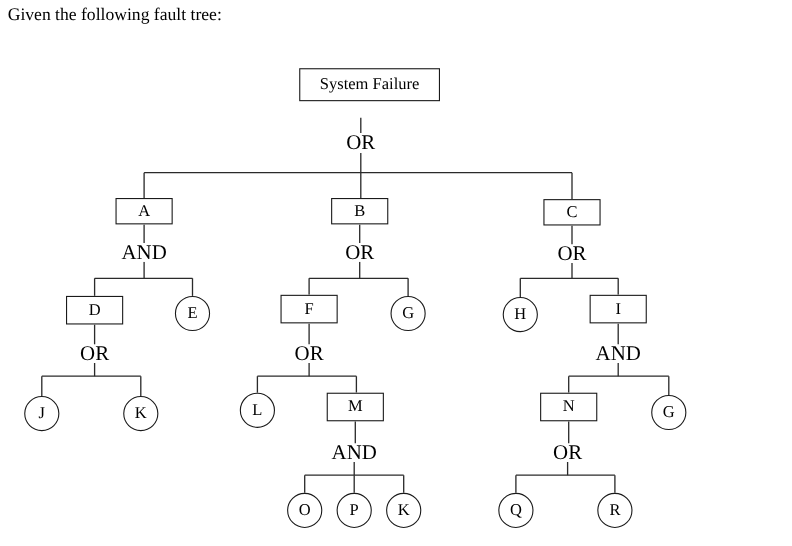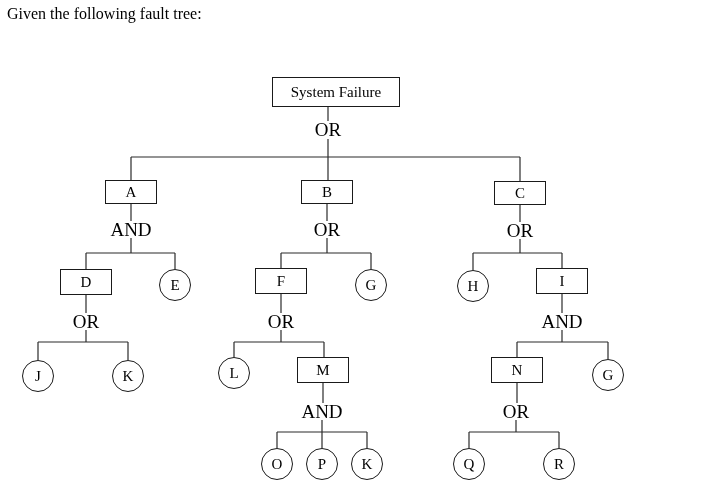--- a/index.html
+++ b/index.html
@@ -127,21 +127,21 @@
       <line x1="367" y1="432" x2="367" y2="448"></line>
 
       <line x1="517" y1="383" x2="517" y2="403"></line>
       <line x1="516" y1="420" x2="516" y2="432"></line>
       <line x1="469" y1="432" x2="559" y2="432"></line>
       <line x1="469" y1="432" x2="469" y2="448"></line>
       <line x1="559" y1="432" x2="559" y2="448"></line>
     </g>
   </svg>
 
-  <div class="node-box" style="left:272px; top:77px; width:128px; height:30px;">System Failure</div>
+  <div class="node-box" style="left:272px; top:62px; width:128px; height:30px;">System Failure</div>
 
   <div class="gate-label" style="left:328px; top:122px;">OR</div>
   <div class="gate-label" style="left:131px; top:222px;">AND</div>
   <div class="gate-label" style="left:327px; top:222px;">OR</div>
   <div class="gate-label" style="left:520px; top:223px;">OR</div>
   <div class="gate-label" style="left:86px;  top:314px;">OR</div>
   <div class="gate-label" style="left:281px; top:314px;">OR</div>
   <div class="gate-label" style="left:562px; top:314px;">AND</div>
   <div class="gate-label" style="left:322px; top:404px;">AND</div>
   <div class="gate-label" style="left:516px; top:404px;">OR</div>

